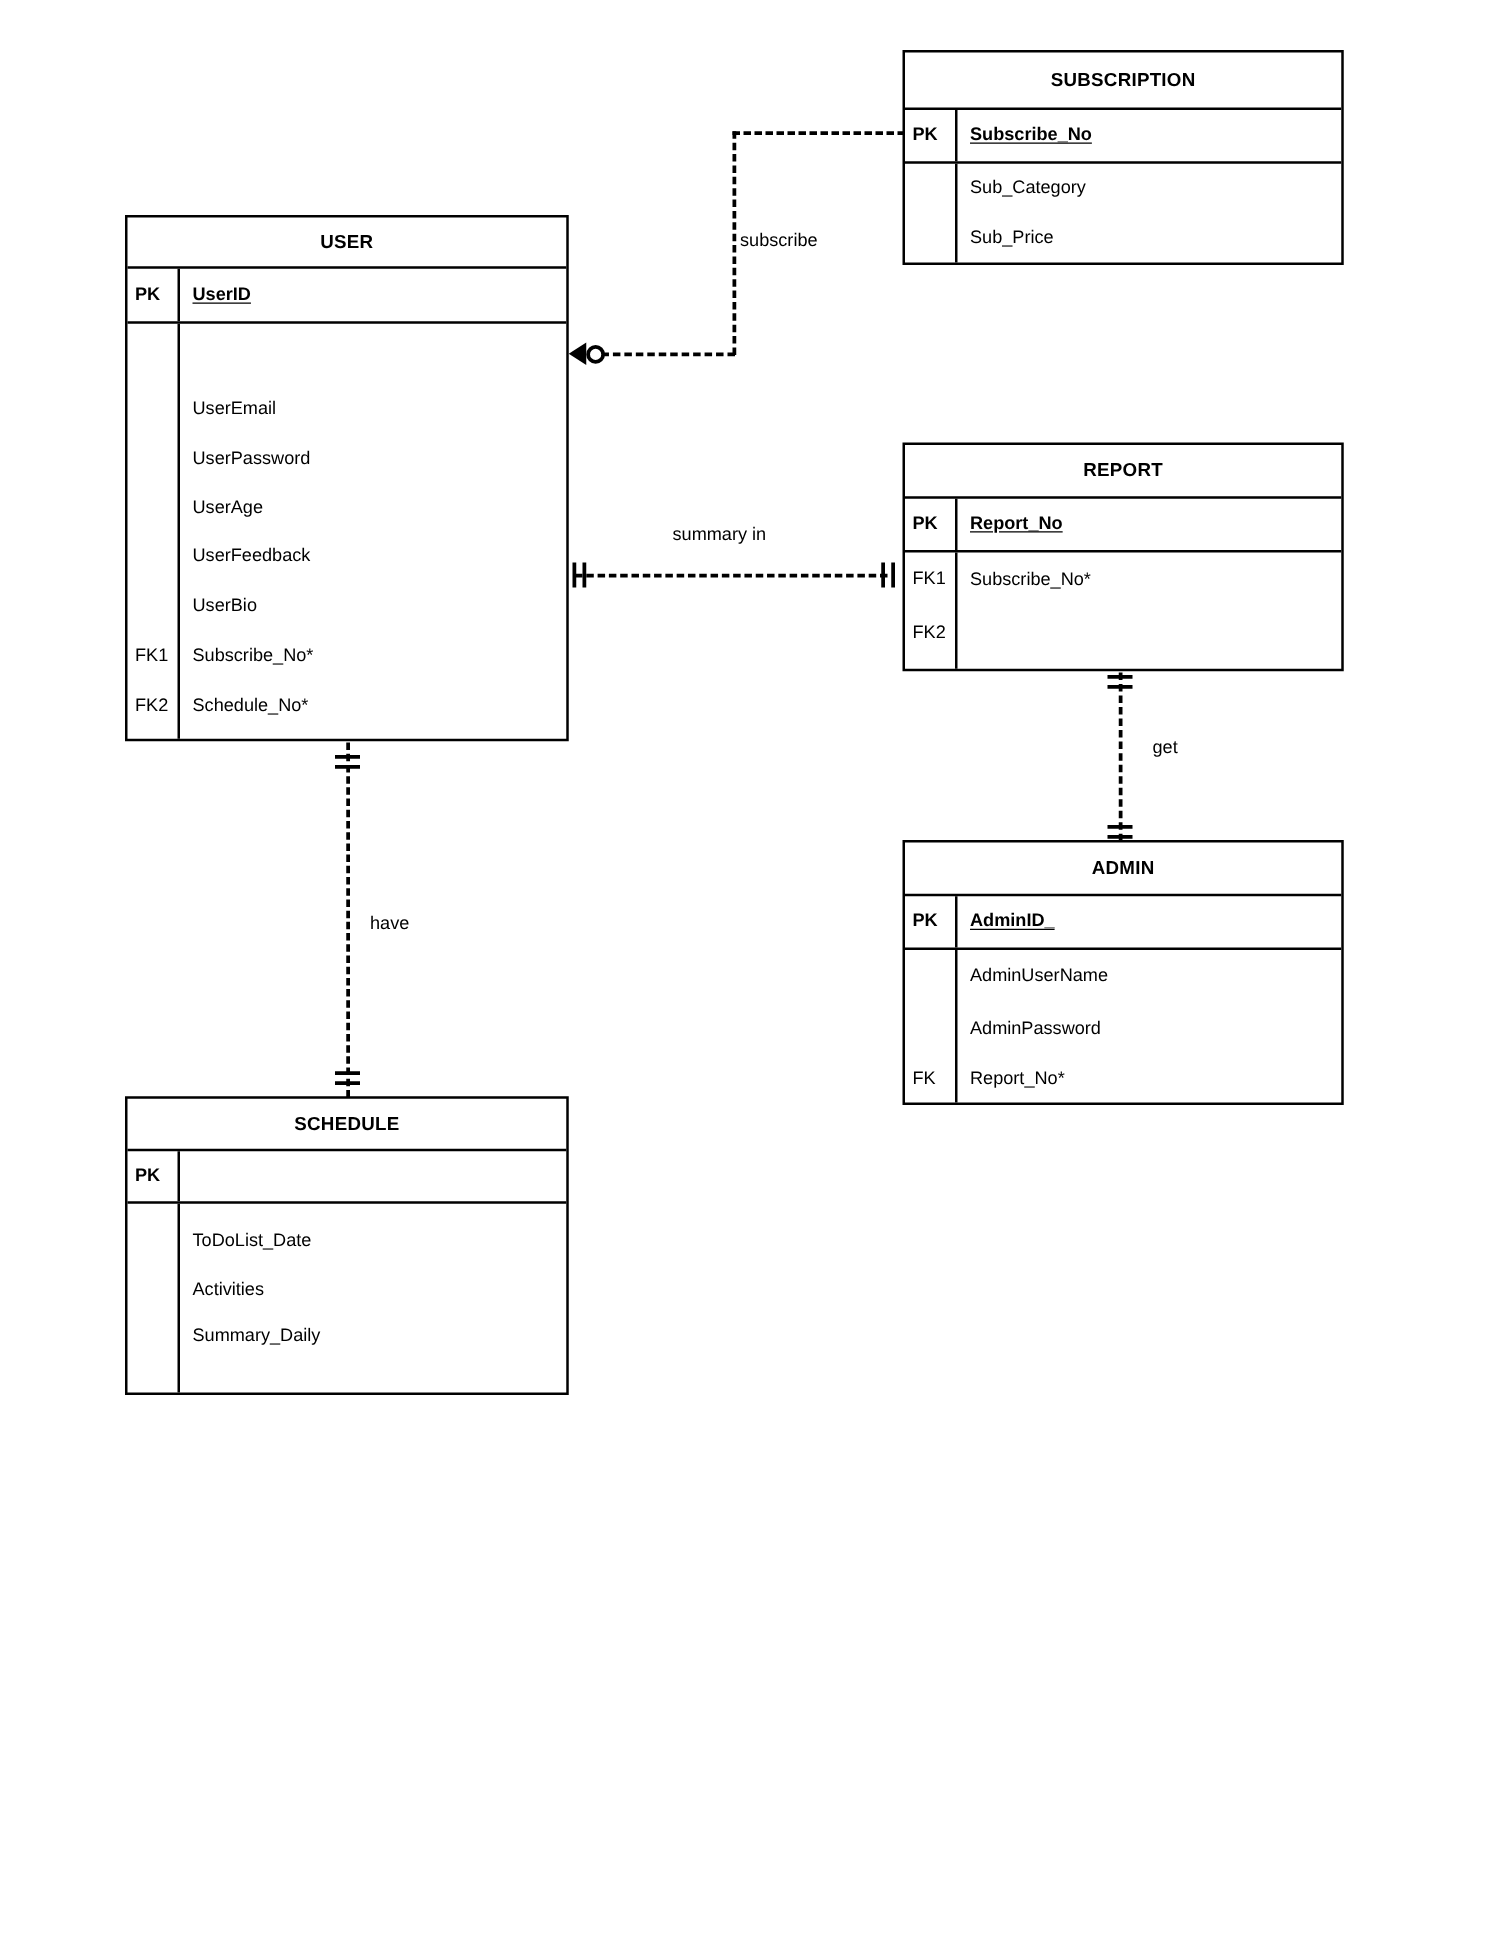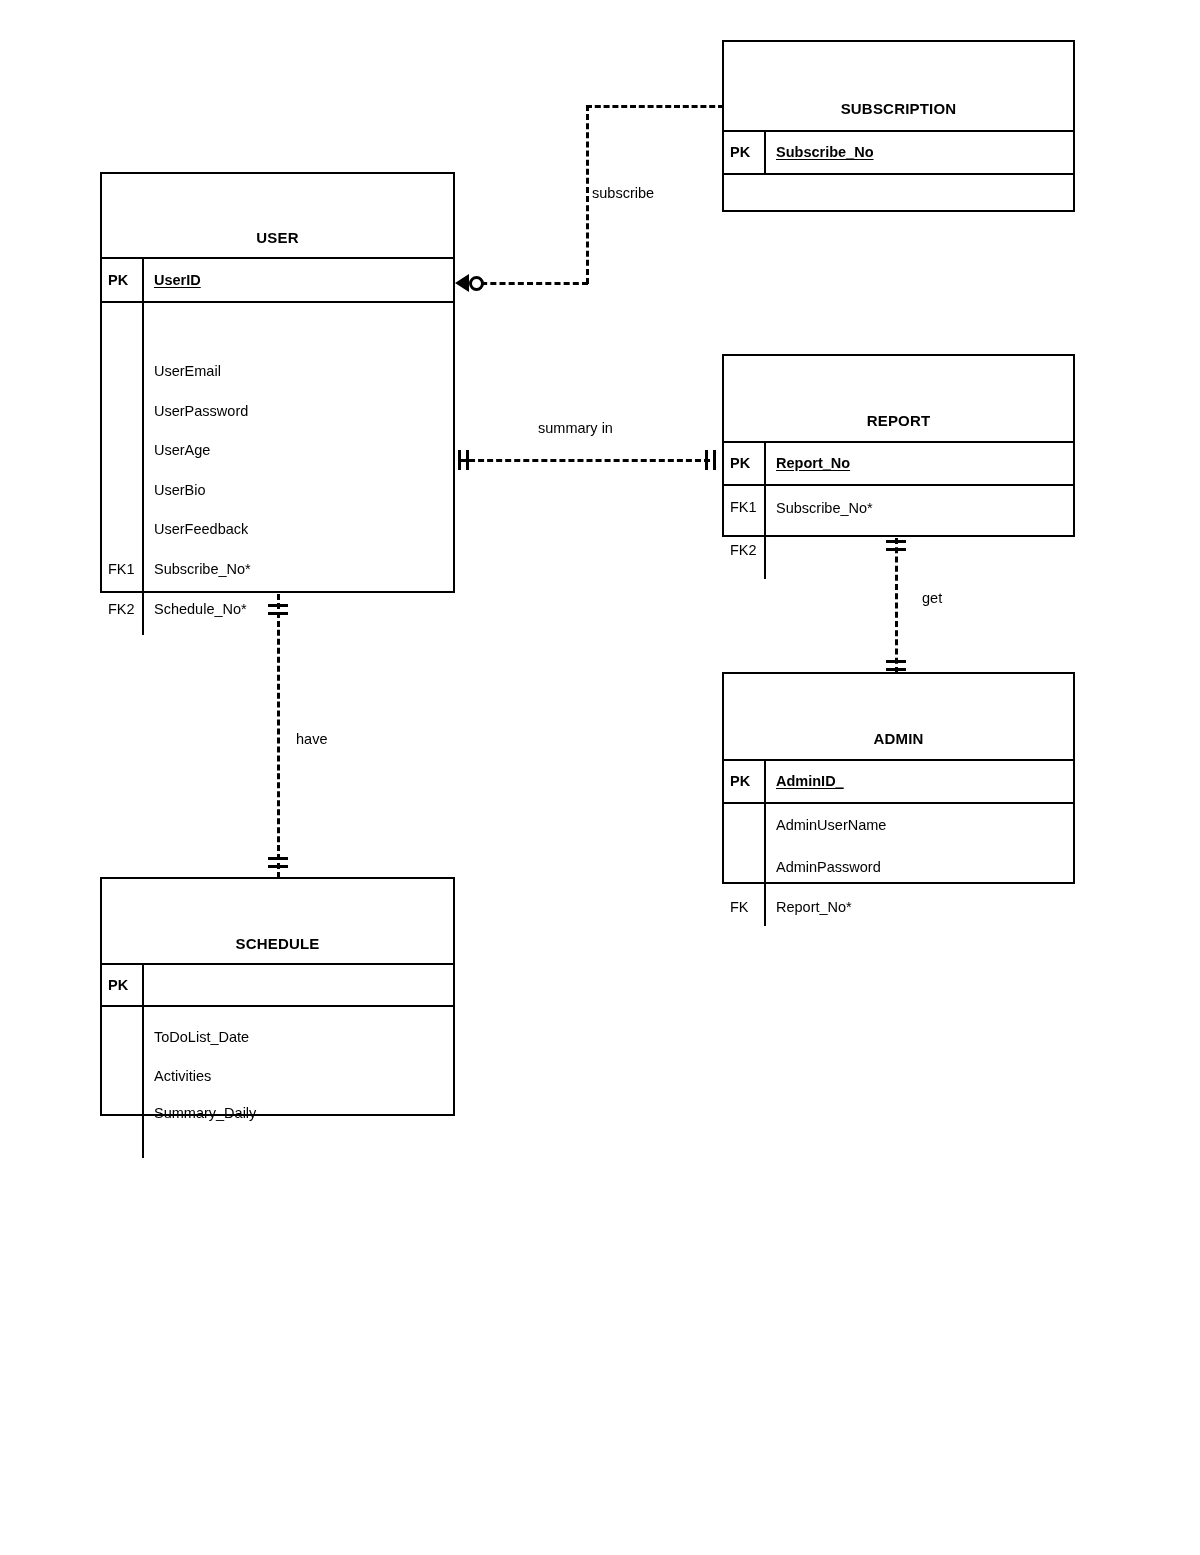--- a/index.html
+++ b/index.html
@@ -29,21 +29,20 @@
   .ent-title {
     text-align: center;
     font-weight: bold;
     font-size: 15px;
     letter-spacing: 0.2px;
     box-sizing: border-box;
     border-bottom: 2px solid #000;
     display: flex;
     align-items: center;
     justify-content: center;
-    margin-top: 44px;
   }
   .ent-section {
     display: flex;
     box-sizing: border-box;
   }
   .ent-section.bordered {
     border-bottom: 2px solid #000;
   }
   .keycol {
     box-sizing: border-box;
@@ -136,20 +135,30 @@
     <div class="ent-section bordered" style="height:43px;">
       <div class="keycol" style="width:42px;">
         <div class="keycell key-bold" style="height:100%;">PK</div>
       </div>
       <div class="attrcol">
         <div class="attrcell" style="height:100%;">
           <span class="pk-text">Subscribe_No</span>
         </div>
       </div>
     </div>
+    <div class="ent-section" style="height:79px;">
+      <div class="keycol" style="width:42px;">
+        <div class="keycell" style="height:39px;"></div>
+        <div class="keycell" style="height:40px;"></div>
+      </div>
+      <div class="attrcol">
+        <div class="attrcell" style="height:39px;">Sub_Category</div>
+        <div class="attrcell" style="height:40px;">Sub_Price</div>
+      </div>
+    </div>
   </div>
 
   <div class="entity" style="left:100px; top:172px; width:355px; height:421px;">
     <div class="ent-title" style="height:41px;">USER</div>
     <div class="ent-section bordered" style="height:44px;">
       <div class="keycol" style="width:42px;">
         <div class="keycell key-bold" style="height:100%;">PK</div>
       </div>
       <div class="attrcol">
         <div class="attrcell" style="height:100%;">
@@ -166,22 +175,22 @@
         <div class="keycell" style="height:40px;"></div>
         <div class="keycell" style="height:39px;"></div>
         <div class="keycell" style="height:40px;">FK1</div>
         <div class="keycell" style="height:40px;">FK2</div>
       </div>
       <div class="attrcol">
         <div style="height:48px;"></div>
         <div class="attrcell" style="height:40px;">UserEmail</div>
         <div class="attrcell" style="height:40px;">UserPassword</div>
         <div class="attrcell" style="height:39px;">UserAge</div>
+        <div class="attrcell" style="height:39px;">UserFeedback</div>
         <div class="attrcell" style="height:40px;">UserBio</div>
-        <div class="attrcell" style="height:39px;">UserFeedback</div>
         <div class="attrcell" style="height:40px;">Subscribe_No*</div>
         <div class="attrcell" style="height:40px;">Schedule_No*</div>
       </div>
     </div>
   </div>
 
   <div class="entity" style="left:722px; top:354px; width:353px; height:183px;">
     <div class="ent-title" style="height:43px;">REPORT</div>
     <div class="ent-section bordered" style="height:43px;">
       <div class="keycol" style="width:42px;">

